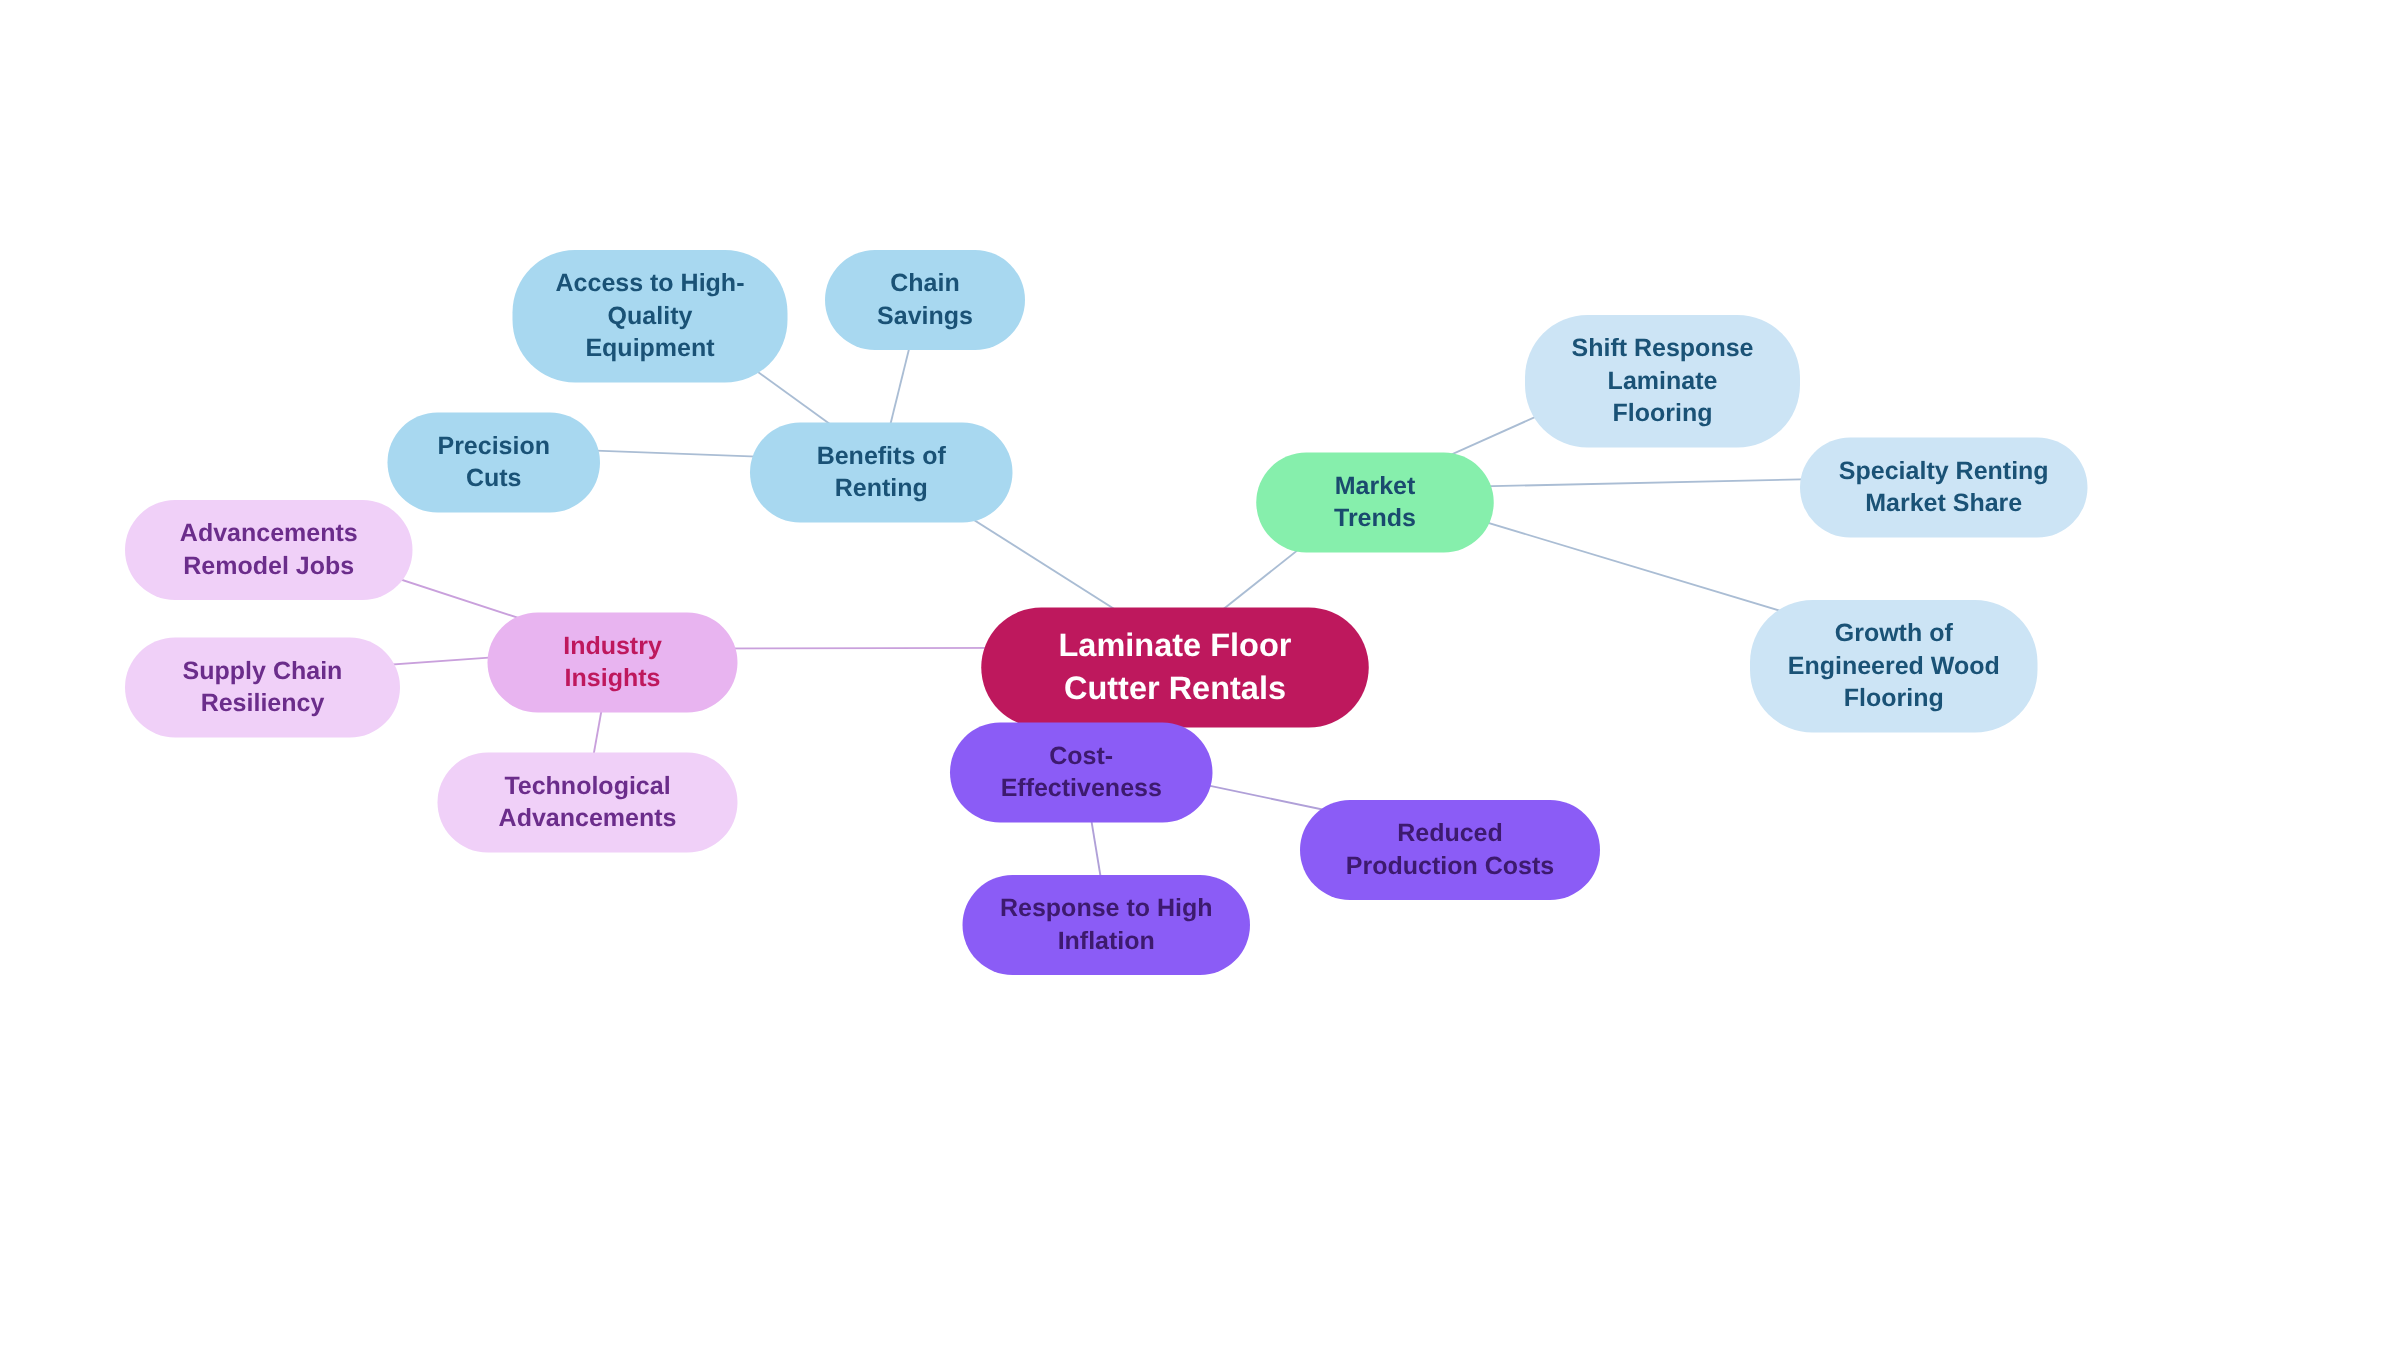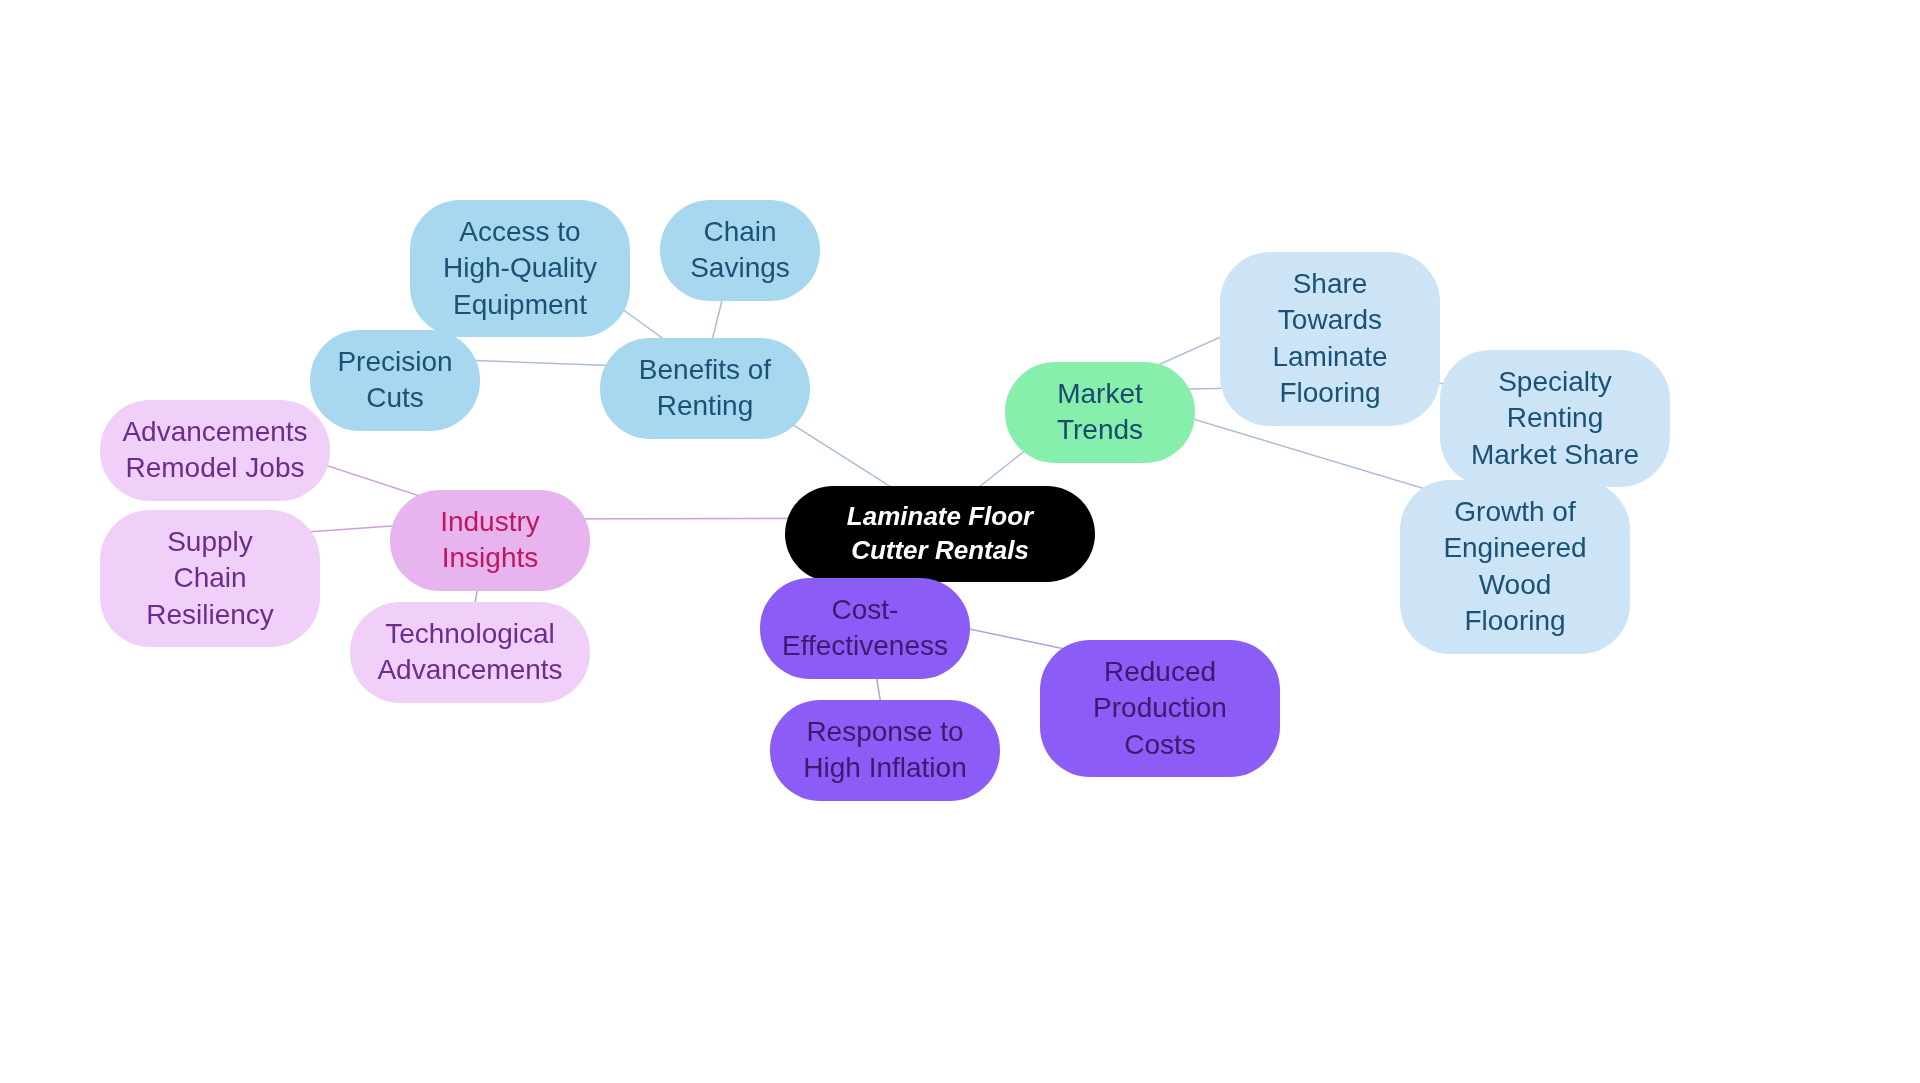--- a/index.html
+++ b/index.html
@@ -11,32 +11,32 @@
       overflow: hidden;
       position: relative;
     }
     .node {
       position: absolute;
       border-radius: 50px;
       display: flex;
       align-items: center;
       justify-content: center;
       text-align: center;
-      font-size: 28px;
+      font-size: 20px;
       line-height: 1.3;
       padding: 14px 28px;
       cursor: default;
+      font-weight: bold;
     }
     .node-center {
-      background: #000000;
+      background: #be185d;
       color: #ffffff;
       font-size: 26px;
       font-weight: 600;
       border-radius: 50px;
-      font-style: italic;
     }
     .node-blue {
       background: #a8d8f0;
       color: #1a5276;
       border-radius: 50px;
     }
     .node-blue-light {
       background: #cce4f5;
       color: #1a5276;
       border-radius: 50px;
@@ -105,21 +105,21 @@
 <div id="node-benefits_of_renting" class="node node-blue" style="left: 600px; top: 338px; width: 210px; min-height: 62px;">Benefits of Renting</div>
 
 <div id="node-access_equipment" class="node node-blue" style="left: 410px; top: 200px; width: 220px; min-height: 70px;">Access to High-Quality Equipment</div>
 
 <div id="node-time_savings" class="node node-blue" style="left: 660px; top: 200px; width: 160px; min-height: 55px;">Chain Savings</div>
 
 <div id="node-precision_cuts" class="node node-blue" style="left: 310px; top: 330px; width: 170px; min-height: 55px;">Precision Cuts</div>
 
 <div id="node-market_trends" class="node node-blue-mid" style="left: 1005px; top: 362px; width: 190px; min-height: 58px;">Market Trends</div>
 
-<div id="node-shift_laminate" class="node node-blue-light" style="left: 1220px; top: 252px; width: 220px; min-height: 72px;">Share Towards Laminate Flooring</div>
+<div id="node-shift_laminate" class="node node-blue-light" style="left: 1220px; top: 252px; width: 220px; min-height: 72px;">Shift Response Laminate Flooring</div>
 
 <div id="node-specialty_retail" class="node node-blue-light" style="left: 1440px; top: 350px; width: 230px; min-height: 62px;">Specialty Renting Market Share</div>
 
 <div id="node-growth_engineered" class="node node-blue-light" style="left: 1400px; top: 480px; width: 230px; min-height: 72px;">Growth of Engineered Wood Flooring</div>
 
 <div id="node-industry_insights" class="node node-purple" style="left: 390px; top: 490px; width: 200px; min-height: 58px;">Industry Insights</div>
 
 <div id="node-residential_remodel" class="node node-purple-light" style="left: 100px; top: 400px; width: 230px; min-height: 58px;">Advancements Remodel Jobs</div>
 
 <div id="node-supply_chain" class="node node-purple-light" style="left: 100px; top: 510px; width: 220px; min-height: 58px;">Supply Chain Resiliency</div>

